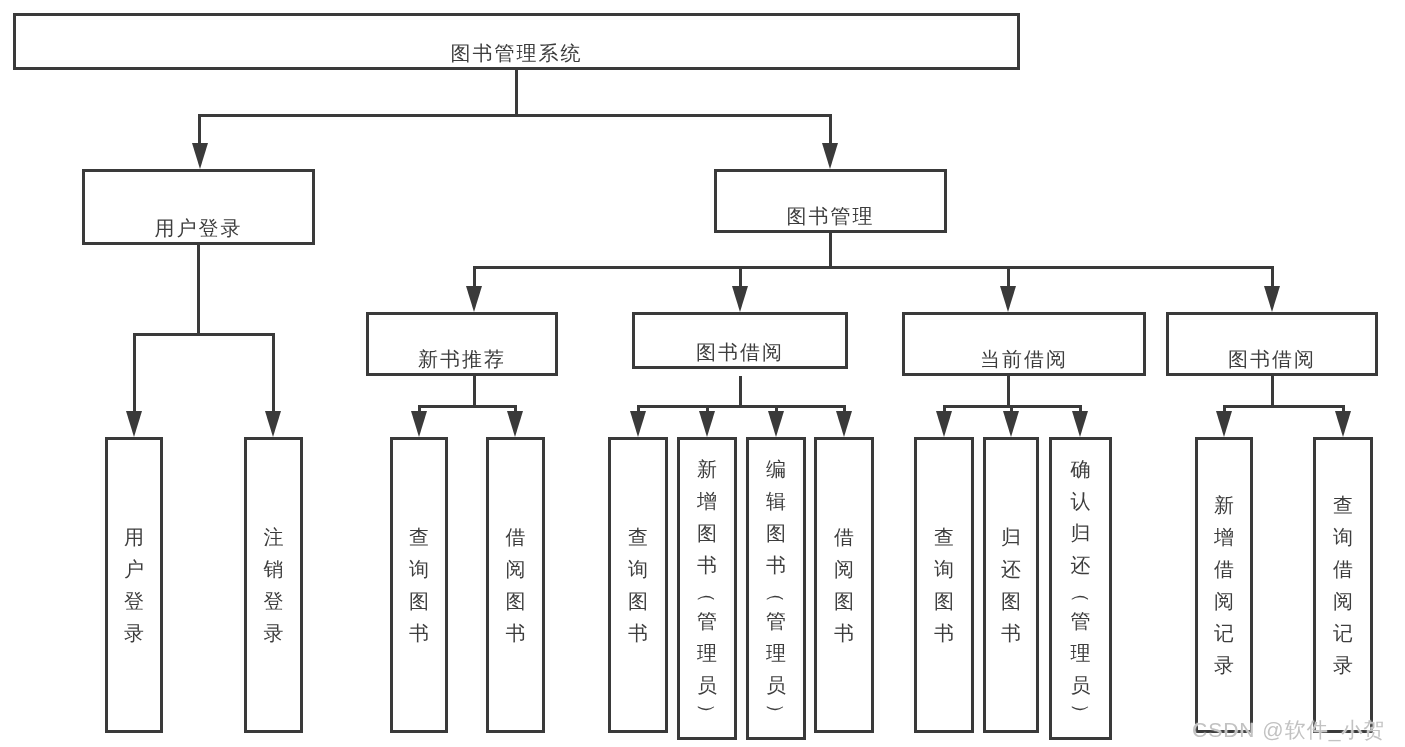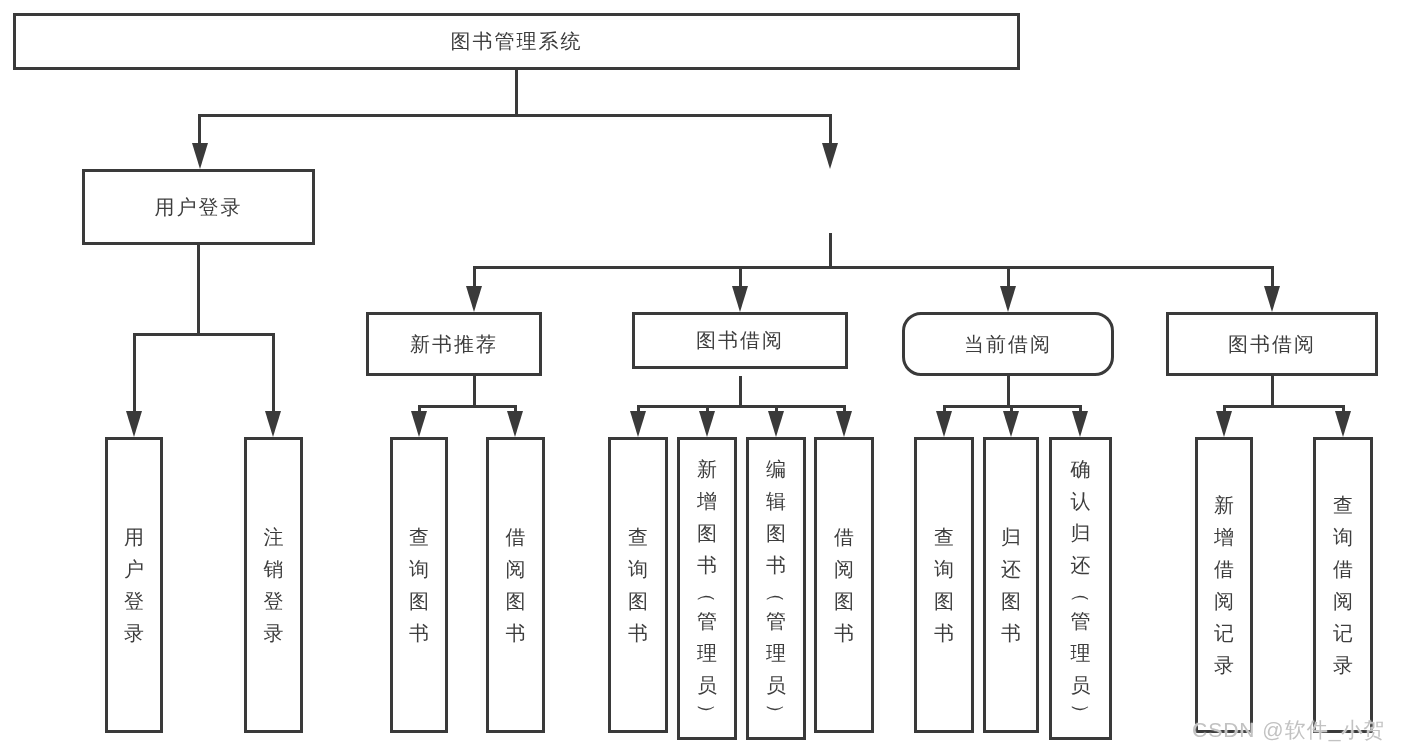--- a/index.html
+++ b/index.html
@@ -3,21 +3,21 @@
 <meta charset="utf-8">
 <style>
   html,body{margin:0;padding:0;background:#fff;}
   .canvas{
     position:relative;width:1405px;height:747px;background:#ffffff;
     font-family:"Liberation Sans","DejaVu Sans",sans-serif;overflow:hidden;
     color:#3d3d3d;
   }
   .box{
     position:absolute;background:#ffffff;border:3px solid #3a3a3a;
-    box-sizing:border-box;display:flex;align-items:center;justify-content:center;
+    box-sizing:border-box;display:flex;align-items:flex-end;justify-content:center;
     z-index:2;
   }
   .hbox{font-size:20px;letter-spacing:2px;font-weight:500;}
   .vbox{flex-direction:column;font-size:20px;font-weight:500;}
   .vchar{display:block;height:32px;line-height:32px;width:100%;text-align:center;}
   .vparen{height:24px;line-height:24px;transform:rotate(90deg);font-size:19px;}
   .line{position:absolute;background:#3a3a3a;z-index:1;}
   .vline{width:3px;}
   .hline{height:3px;}
   .arrow{
@@ -43,39 +43,42 @@
   <div class="line vline" style="left:515px;top:70px;height:47px;"></div>
   <div class="line hline" style="left:198px;top:114px;width:634px;"></div>
   <div class="line vline" style="left:198px;top:114px;height:32px;"></div>
   <div class="line vline" style="left:829px;top:114px;height:32px;"></div>
   <div class="arrow" style="left:192px;top:143px;"></div>
   <div class="arrow" style="left:822px;top:143px;"></div>
 
   <div class="box hbox" style="left:82px;top:169px;width:233px;height:76px;">
     <span>用户登录</span>
   </div>
+  <div class="box hbox" style="left:714px;top:169px;width:233px;height:64px;">
+    <span>图书管理</span>
+  </div>
 
   <div class="line vline" style="left:829px;top:233px;height:36px;"></div>
   <div class="line hline" style="left:473px;top:266px;width:801px;"></div>
   <div class="line vline" style="left:473px;top:266px;height:24px;"></div>
   <div class="line vline" style="left:739px;top:266px;height:24px;"></div>
   <div class="line vline" style="left:1007px;top:266px;height:24px;"></div>
   <div class="line vline" style="left:1271px;top:266px;height:24px;"></div>
   <div class="arrow" style="left:466px;top:286px;"></div>
   <div class="arrow" style="left:732px;top:286px;"></div>
   <div class="arrow" style="left:1000px;top:286px;"></div>
   <div class="arrow" style="left:1264px;top:286px;"></div>
 
-  <div class="box hbox" style="left:366px;top:312px;width:176px;height:64px;">
+  <div class="box hbox" style="left:366px;top:312px;width:192px;height:64px;">
     <span>新书推荐</span>
   </div>
   <div class="box hbox" style="left:632px;top:312px;width:216px;height:57px;">
     <span>图书借阅</span>
   </div>
-  <div class="box hbox" style="left:902px;top:312px;width:212px;height:64px;border-radius:19px;">
+  <div class="box hbox" style="left:902px;top:312px;width:244px;height:64px;">
     <span>当前借阅</span>
   </div>
   <div class="box hbox" style="left:1166px;top:312px;width:212px;height:64px;">
     <span>图书借阅</span>
   </div>
 
   <div class="line vline" style="left:197px;top:233px;height:103px;"></div>
   <div class="line hline" style="left:133px;top:333px;width:142px;"></div>
   <div class="line vline" style="left:133px;top:333px;height:80px;"></div>
   <div class="line vline" style="left:272px;top:333px;height:80px;"></div>

